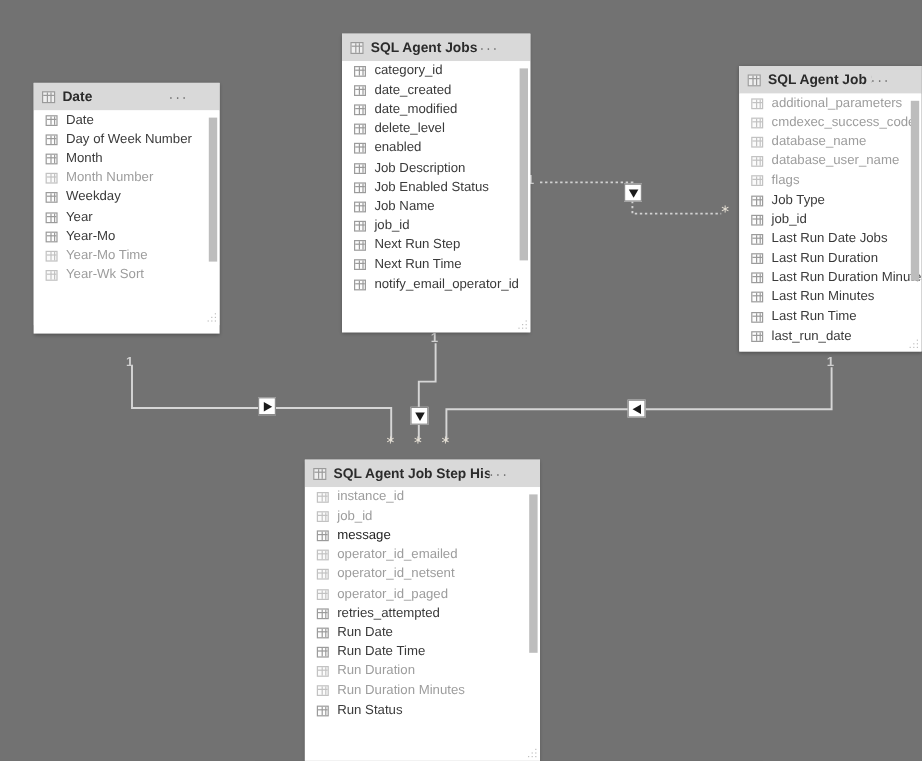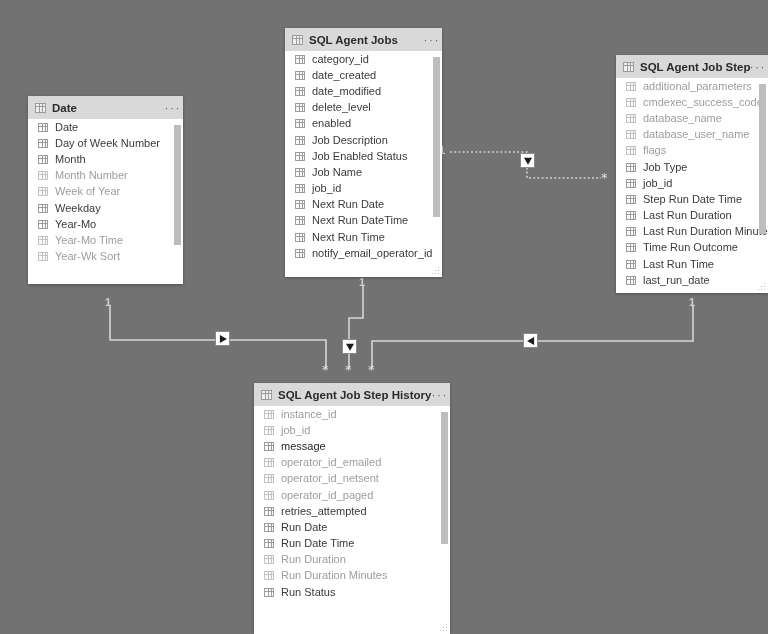--- a/index.html
+++ b/index.html
@@ -70,21 +70,21 @@
     background: #ffffff;
     box-shadow: 0 1px 3px rgba(0,0,0,.30);
     box-sizing: border-box;
     overflow: hidden;
   }
   .tbl-head {
     height: 23px;
     background: #d9d9d9;
     display: flex;
     align-items: center;
-    padding: 0 0 0 7px;
+    padding: 0 24px 0 7px;
     box-sizing: border-box;
   }
   .tbl-title {
     font-size: 11.5px;
     font-weight: bold;
     color: #2b2b2b;
     margin-left: 6px;
     white-space: nowrap;
     flex: 1 1 auto;
     overflow: hidden;
@@ -209,21 +209,21 @@
   <div class="marker" style="left:215px; top:331px;">
       <span class="tri tri-right"></span>
     </div>
   <div class="marker" style="left:342px; top:339px;">
       <span class="tri tri-down"></span>
     </div>
   <div class="marker" style="left:523px; top:333px;">
       <span class="tri tri-left"></span>
     </div>
 
-  <div class="tbl" style="left:28px; top:96px; width:155px; height:188px;">
+  <div class="tbl" style="left:28px; top:69px; width:155px; height:209px;">
     <div class="tbl-head">
       <span class="gicon hdr"></span>
       <span class="tbl-title">Date</span>
       <span class="ellipsis">···</span>
     </div>
     <div class="tbl-body" style="height:179px;">
       <div class="field">
           <span class="gicon"></span>
           <span class="fname">Date</span>
         </div>
@@ -232,27 +232,27 @@
           <span class="fname">Day of Week Number</span>
         </div>
       <div class="field">
           <span class="gicon"></span>
           <span class="fname">Month</span>
         </div>
       <div class="field dim">
           <span class="gicon"></span>
           <span class="fname">Month Number</span>
         </div>
-      <div class="field dim">
-          <span class="gicon"></span>
-          <span class="fname">Week of Year</span>
-        </div>
       <div class="field">
           <span class="gicon"></span>
           <span class="fname">Weekday</span>
+        </div>
+      <div class="field">
+          <span class="gicon"></span>
+          <span class="fname">Year</span>
         </div>
       <div class="field">
           <span class="gicon"></span>
           <span class="fname">Year-Mo</span>
         </div>
       <div class="field dim">
           <span class="gicon"></span>
           <span class="fname">Year-Mo Time</span>
         </div>
       <div class="field dim">
@@ -309,25 +309,21 @@
       <div class="field">
           <span class="gicon"></span>
           <span class="fname">Job Name</span>
         </div>
       <div class="field">
           <span class="gicon"></span>
           <span class="fname">job_id</span>
         </div>
       <div class="field">
           <span class="gicon"></span>
-          <span class="fname">Next Run Date</span>
-        </div>
-      <div class="field">
-          <span class="gicon"></span>
-          <span class="fname">Next Run DateTime</span>
+          <span class="fname">Next Run Step</span>
         </div>
       <div class="field">
           <span class="gicon"></span>
           <span class="fname">Next Run Time</span>
         </div>
       <div class="field">
           <span class="gicon"></span>
           <span class="fname">notify_email_operator_id</span>
         </div>
       <div class="vscroll" style="top:6px; height:160px;"></div>
@@ -372,33 +368,33 @@
       <div class="field">
           <span class="gicon"></span>
           <span class="fname">Job Type</span>
         </div>
       <div class="field">
           <span class="gicon"></span>
           <span class="fname">job_id</span>
         </div>
       <div class="field">
           <span class="gicon"></span>
-          <span class="fname">Step Run Date Time</span>
+          <span class="fname">Last Run Date Jobs</span>
         </div>
       <div class="field">
           <span class="gicon"></span>
           <span class="fname">Last Run Duration</span>
         </div>
       <div class="field">
           <span class="gicon"></span>
           <span class="fname">Last Run Duration Minutes</span>
         </div>
       <div class="field">
           <span class="gicon"></span>
-          <span class="fname">Time Run Outcome</span>
+          <span class="fname">Last Run Minutes</span>
         </div>
       <div class="field">
           <span class="gicon"></span>
           <span class="fname">Last Run Time</span>
         </div>
       <div class="field">
           <span class="gicon"></span>
           <span class="fname">last_run_date</span>
         </div>
       <div class="vscroll" style="top:6px; height:150px;"></div>

